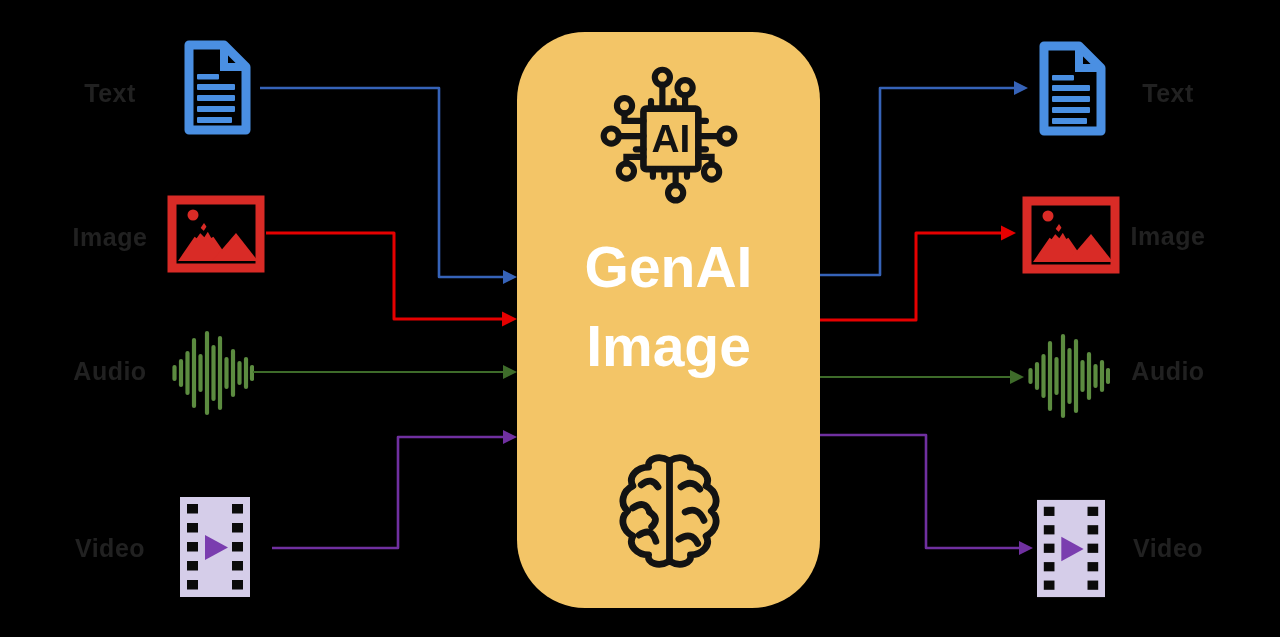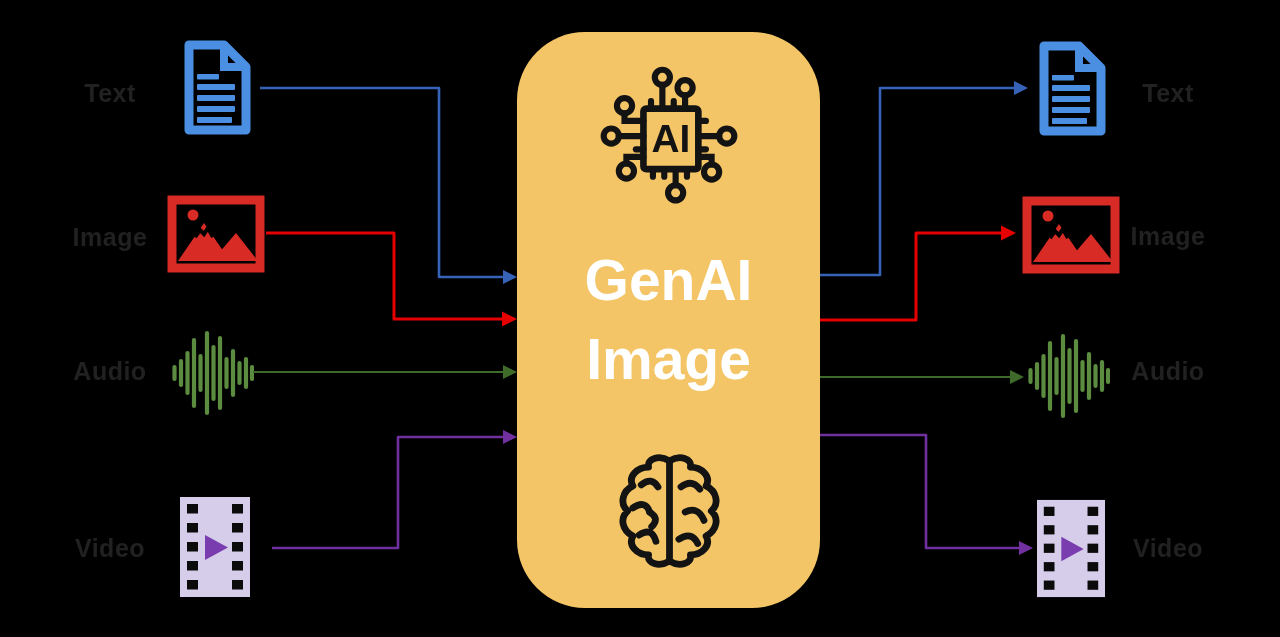--- a/index.html
+++ b/index.html
@@ -2,21 +2,21 @@
 <html><head>
 <meta charset="utf-8">
 <style>
   html,body{margin:0;padding:0;background:#000;}
   body{font-family:"Liberation Sans",sans-serif;}
   .canvas{position:relative;width:1280px;height:637px;overflow:hidden;background:#000;}
   .abs{position:absolute;}
   .label{position:absolute;width:120px;height:32px;line-height:32px;text-align:center;
          font-size:25px;font-weight:700;letter-spacing:.5px;}
   .model-box{position:absolute;left:517px;top:32px;width:303px;height:576px;border-radius:68px;}
-  .model-title{position:absolute;left:517px;top:241px;width:303px;text-align:center;
+  .model-title{position:absolute;left:517px;top:228px;width:303px;text-align:center;
                font-weight:700;font-size:57px;line-height:79px;}
   svg text{font-family:"Liberation Sans",sans-serif;}
   .overlay{position:absolute;left:0;top:0;pointer-events:none;}
 </style>
 </head>
 <body>
 
 <div class="canvas">
 
   <div class="label" style="left: 50px; top: 77px; color: rgb(33, 33, 33);">Text</div>

